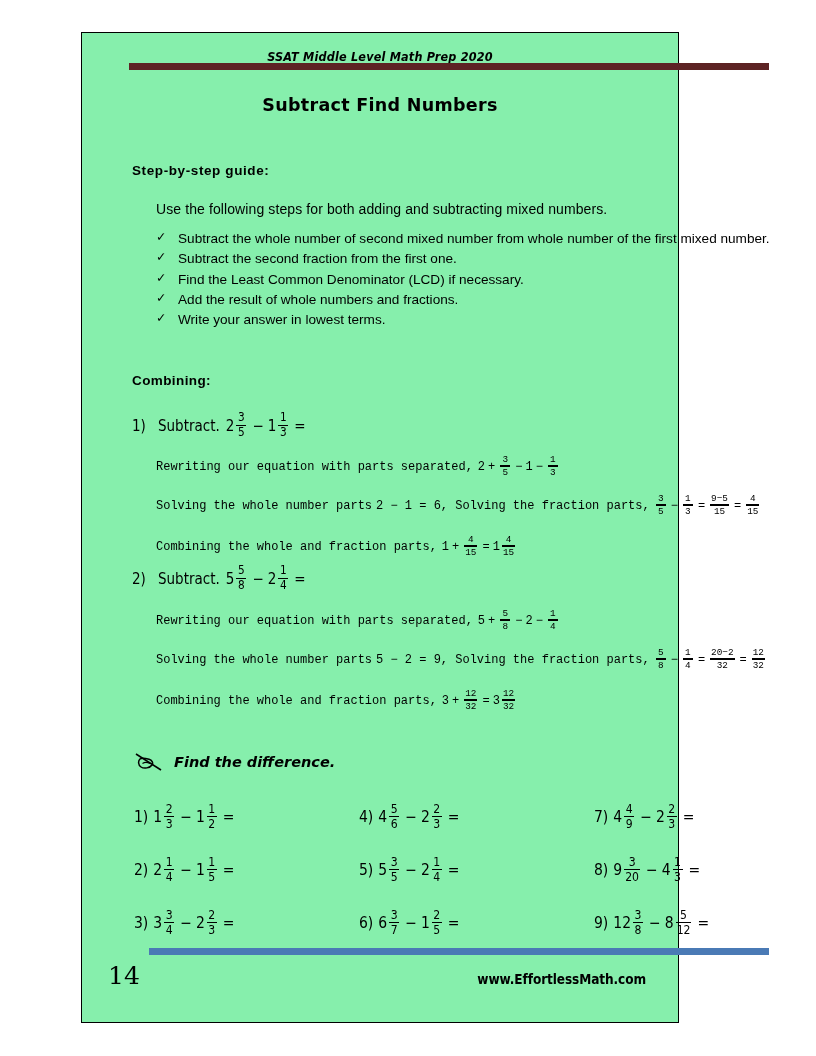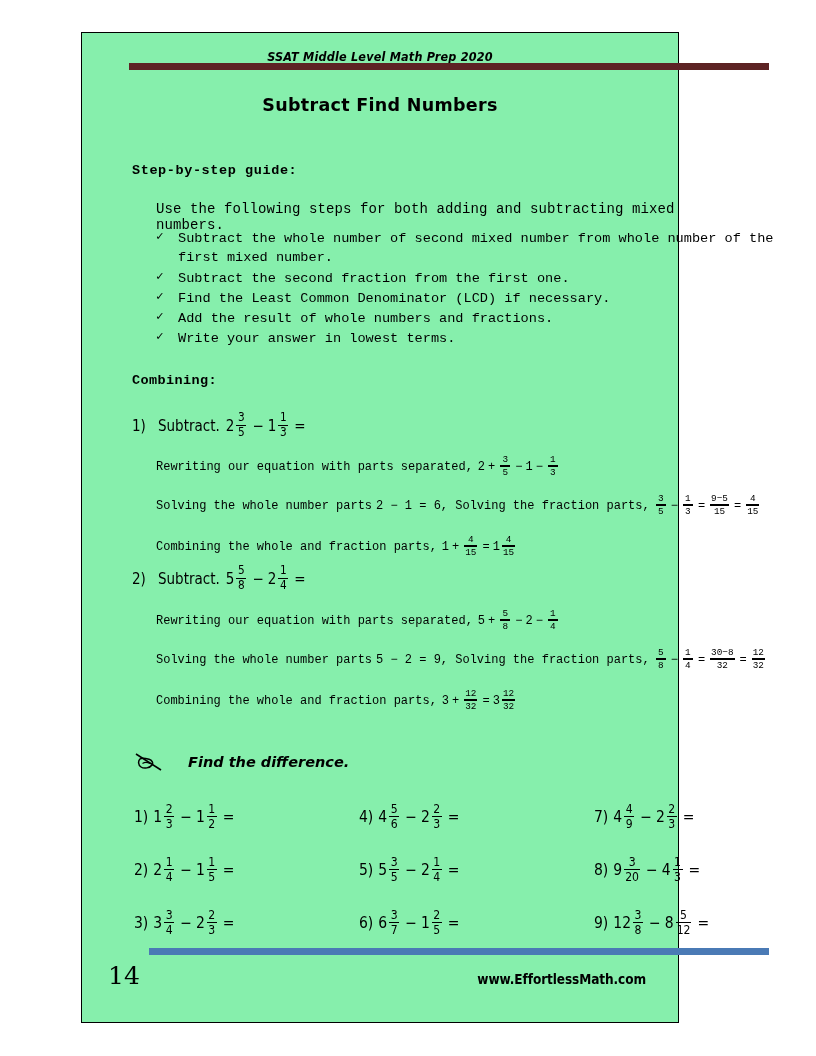--- a/index.html
+++ b/index.html
@@ -65,21 +65,21 @@
     width: 100%;
     text-align: center;
     font-family: "DejaVu Sans", sans-serif;
     font-weight: bold;
     font-size: 17.5px;
     letter-spacing: .3px;
   }
 
   
   .hand {
-    font-family: Liberation Mono, monospace;
+    font-family: Liberation Sans, sans-serif;
     font-weight: 400;
   }
 
   .guide-heading {
     position: absolute;
     left: 50px;
     top: 130px;
     font-size: 13.5px;
     font-weight: bold;
     letter-spacing: .6px;
@@ -183,21 +183,20 @@
   .op { margin: 0 4px; }
   .opn { margin: 0 3px; }
 
   
   .directions {
     position: absolute;
     left: 52px;
     top: 718px;
     display: flex;
     align-items: center;
-    gap: 14px;
   }
   .pen-icon {
     width: 30px;
     height: 22px;
     flex: 0 0 30px;
     margin-right: 10px;
   }
   .directions-text {
     font-family: "DejaVu Sans", sans-serif;
     font-weight: bold;
@@ -432,21 +431,21 @@
         <span class="den">8</span>
       </span>
       <span class="opn">−</span>
       <span class="frac">
         <span class="num">1</span>
         <span class="bar"></span>
         <span class="den">4</span>
       </span>
       <span class="opn">=</span>
       <span class="frac">
-        <span class="num">30−8</span>
+        <span class="num">20−2</span>
         <span class="bar"></span>
         <span class="den">32</span>
       </span>
       <span class="opn">=</span>
       <span class="frac">
         <span class="num">12</span>
         <span class="bar"></span>
         <span class="den">32</span>
       </span>
     </div>

